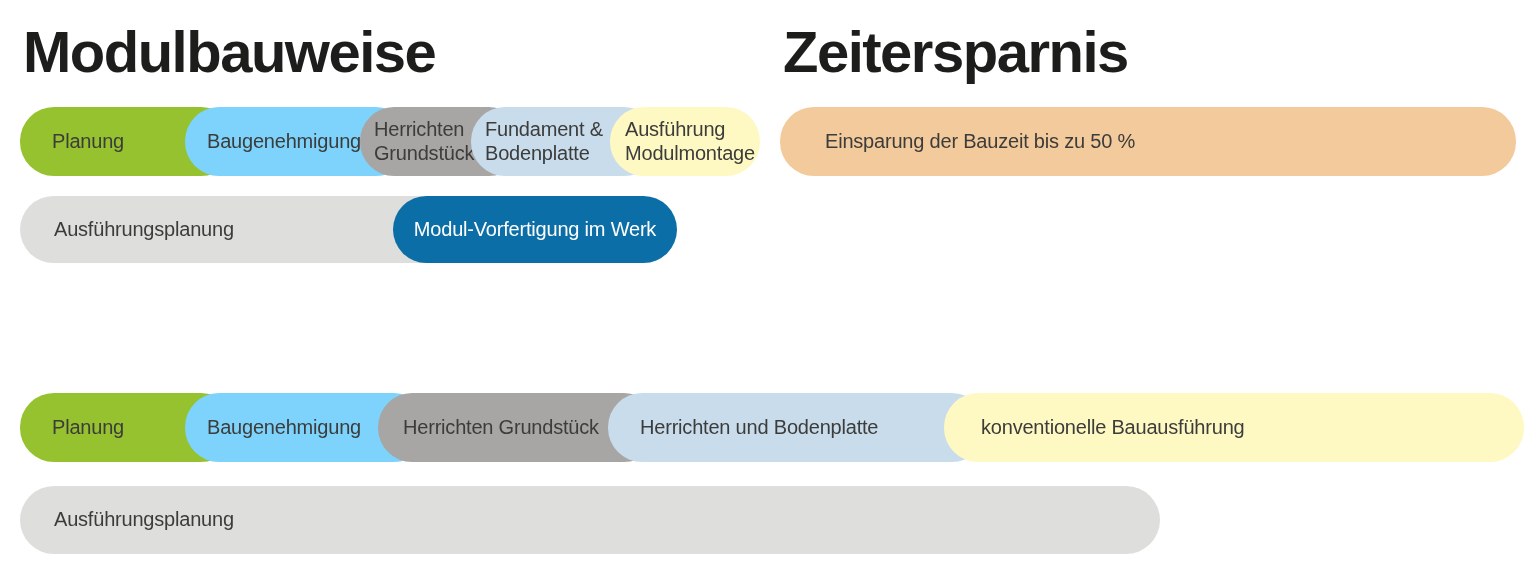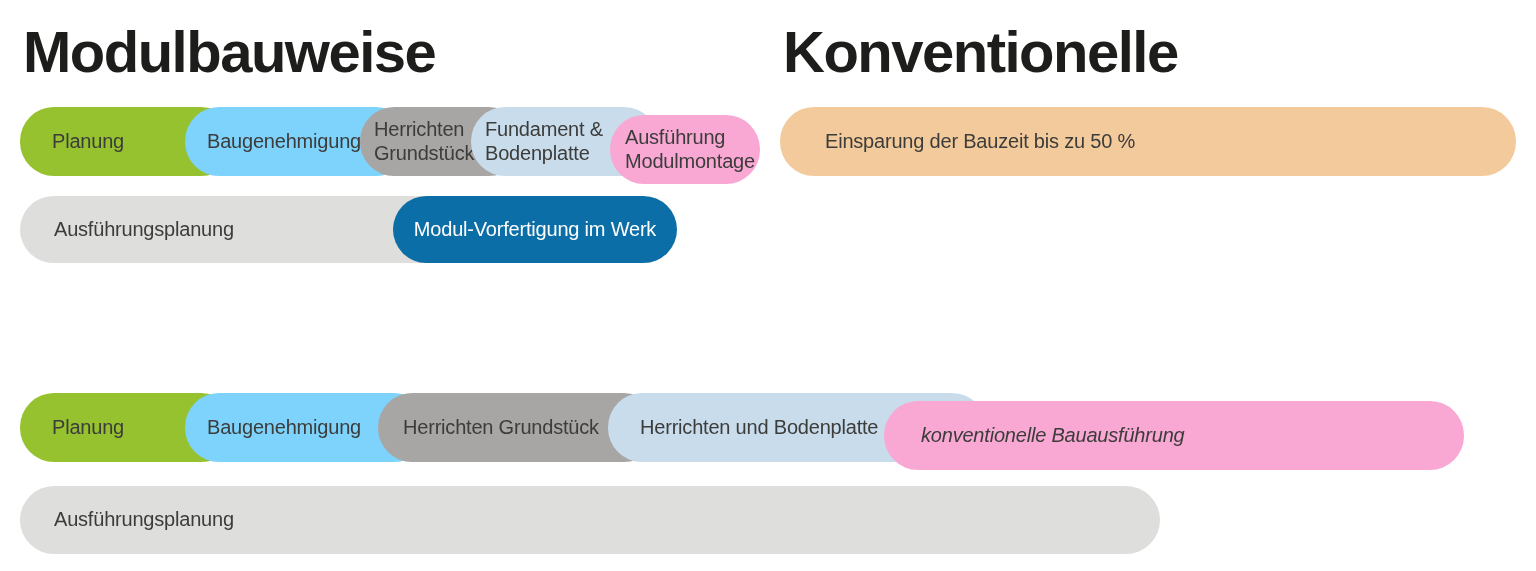--- a/index.html
+++ b/index.html
@@ -31,33 +31,33 @@
     color: #3c3c3b;
     font-size: 20px;
     line-height: 1.18;
     white-space: pre-line;
     letter-spacing: -0.2px;
   }
   .c-green     { background: #95c22e; }
   .c-lgreen    { background: #7dd3fc; }
   .c-gray      { background: #a7a6a4; }
   .c-lblue     { background: #c9dcec; }
-  .c-mblue     { background: #f9a8d4; margin-top: 8px; }
+  .c-mblue     { background: #fef9c3; }
   .c-dblue     { background: #0c6ea6; color: #ffffff; }
   .c-lgray     { background: #dededd; }
   .c-orange    { background: #f3ca9b; }
   .center-text { justify-content: center; text-align: center; }
 </style>
 </head>
 <body>
 
 <div class="canvas">
 
   <div class="heading" style="left:23px; top:18px;">Modulbauweise</div>
-  <div class="heading" style="left:783px; top:18px;">Konventionelle</div>
+  <div class="heading" style="left:783px; top:18px;">Zeitersparnis</div>
 
   <div class="row" style="top:107px; height:69px;">
     <div class="pill c-green" style="left:20px;  width:215px; z-index:1; padding-left:32px;">Planung</div>
     <div class="pill c-lgreen" style="left:185px; width:225px; z-index:2; padding-left:22px;">Baugenehmigung</div>
     <div class="pill c-gray" style="left:360px; width:163px; z-index:3; padding-left:14px;">Herrichten
 Grundstück</div>
     <div class="pill c-lblue" style="left:471px; width:187px; z-index:4; padding-left:14px;">Fundament &amp;
 Bodenplatte</div>
     <div class="pill c-mblue" style="left:610px; width:150px; z-index:5; padding-left:15px;">Ausführung
 Modulmontage</div>
@@ -70,20 +70,20 @@
   <div class="row" style="top:196px; height:67px;">
     <div class="pill c-lgray" style="left:20px;  width:640px; z-index:1; padding-left:34px;">Ausführungsplanung</div>
     <div class="pill c-dblue center-text" style="left:393px; width:284px; z-index:2;">Modul-Vorfertigung im Werk</div>
   </div>
 
   <div class="row" style="top:393px; height:69px;">
     <div class="pill c-green" style="left:20px;  width:215px; z-index:1; padding-left:32px;">Planung</div>
     <div class="pill c-lgreen" style="left:185px; width:243px; z-index:2; padding-left:22px;">Baugenehmigung</div>
     <div class="pill c-gray" style="left:378px; width:280px; z-index:3; padding-left:25px;">Herrichten Grundstück</div>
     <div class="pill c-lblue" style="left:608px; width:378px; z-index:4; padding-left:32px;">Herrichten und Bodenplatte</div>
-    <div class="pill c-mblue" style="left:884px; width:580px; z-index:5; padding-left:37px;font-style:italic;">konventionelle Bauausführung</div>
+    <div class="pill c-mblue" style="left:944px; width:580px; z-index:5; padding-left:37px;">konventionelle Bauausführung</div>
   </div>
 
   <div class="row" style="top:486px; height:68px;">
     <div class="pill c-lgray" style="left:20px; width:1140px; padding-left:34px;">Ausführungsplanung</div>
   </div>
 
 </div>
 
 </body></html>

